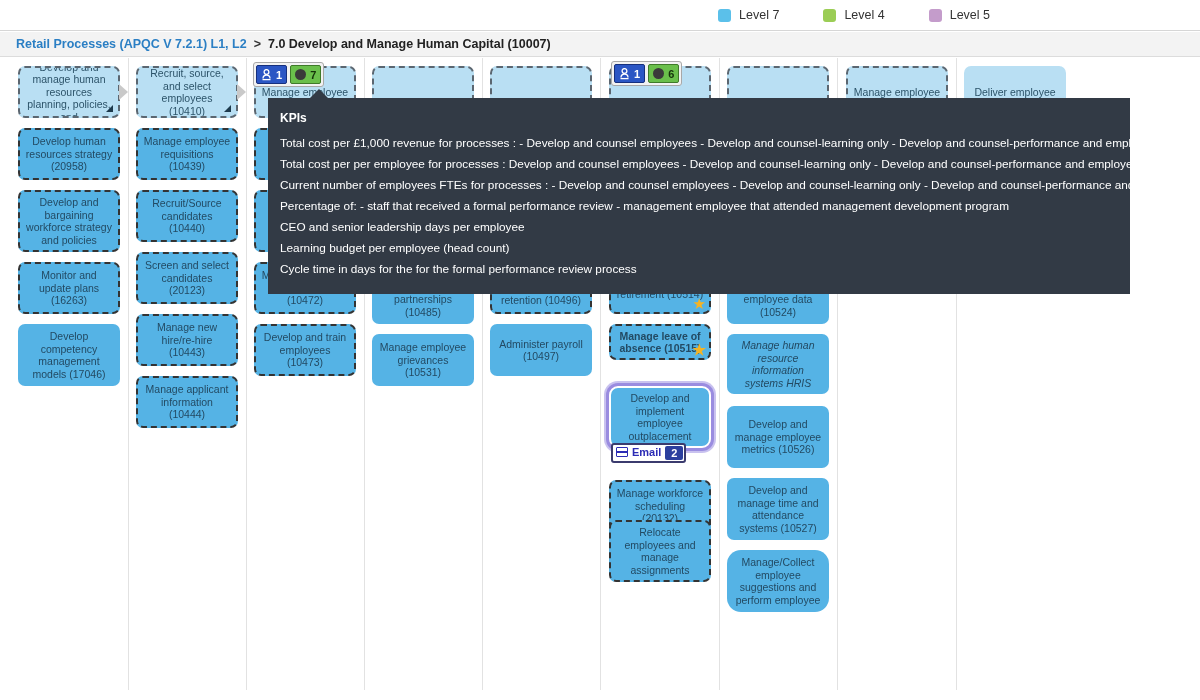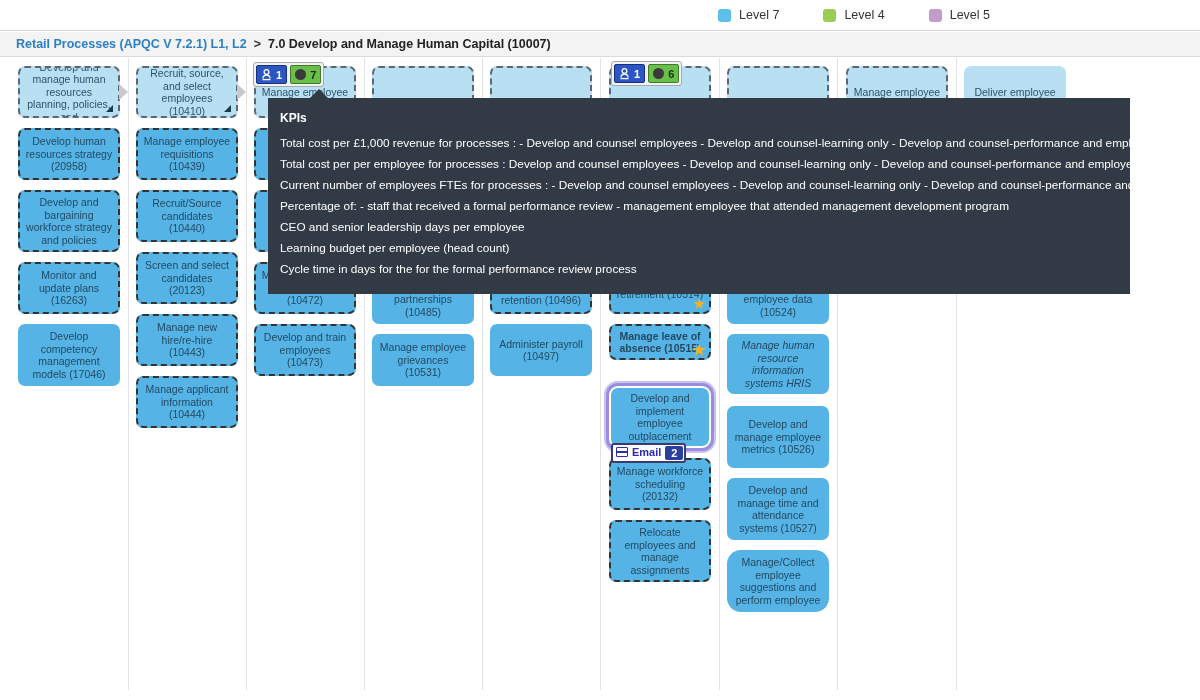--- a/index.html
+++ b/index.html
@@ -291,21 +291,21 @@
         <span class="node-text">Manage retirement (10514)</span>
         <span class="star">★</span>
       </div>
       <div class="node dashed" style="top: 266px; height: 36px; font-weight: bold;">
         <span class="node-text">Manage leave of absence (10515)</span>
         <span class="star">★</span>
       </div>
       <div class="node solid selected" style="top: 328px; height: 62px;">
         <span class="node-text">Develop and implement employee outplacement</span>
       </div>
-      <div class="node dashed" style="top: 400px; height: 52px;">
+      <div class="node dashed" style="top: 422px; height: 52px;">
         <span class="node-text">Manage workforce scheduling (20132)</span>
       </div>
       <div class="node dashed" style="top: 462px; height: 62px;">
         <span class="node-text">Relocate employees and manage assignments</span>
       </div>
       <div class="col-rule" style="left: 118px;"></div>
     </div>
     <div class="column" style="left: 719px;">
       <div class="node dashed header" style="top: 8px; height: 52px;">
         <span class="node-text"></span>

